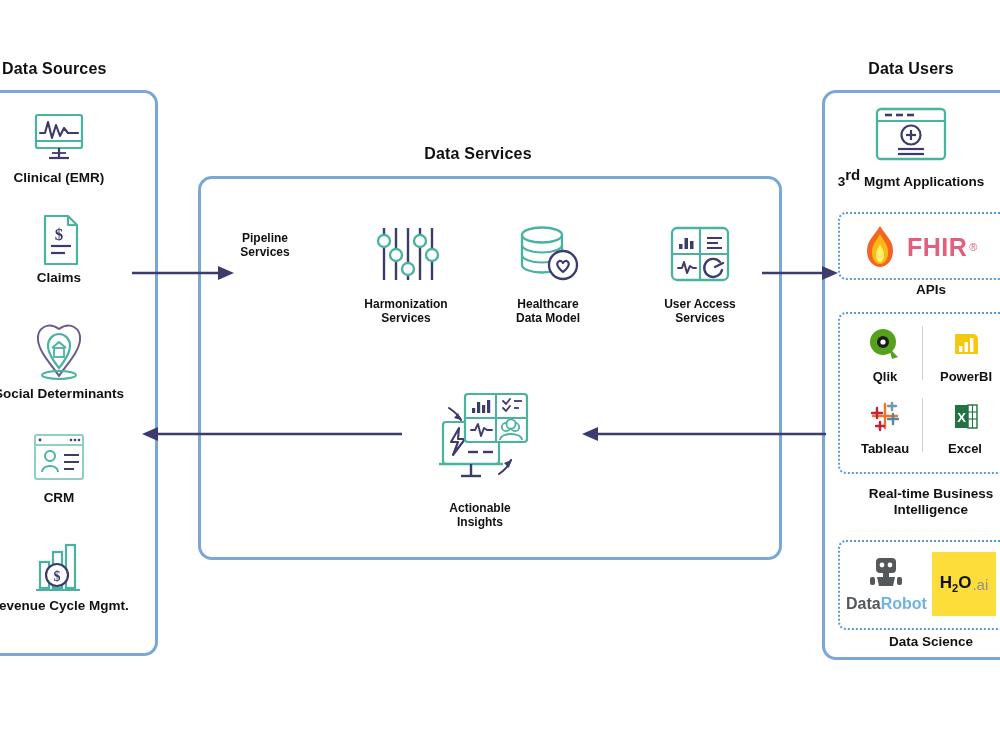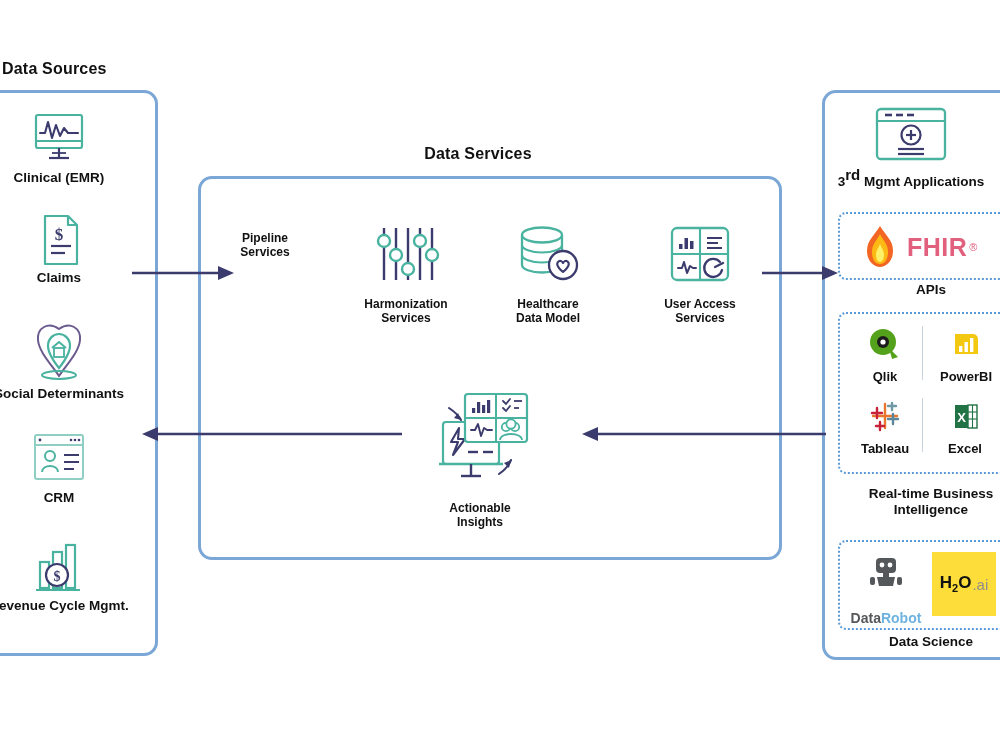--- a/index.html
+++ b/index.html
@@ -270,20 +270,23 @@
         <path d="M84 92 C90 88 94 83 96 78" fill="none" stroke="#3b3b6d" stroke-width="2.1" stroke-linecap="round"></path>
         <polygon points="96,78 94,86 89,81" fill="#3b3b6d"></polygon>
       </svg>
     </div>
     <div class="svc-label">
       <div>Actionable</div>
       <div>Insights</div>
     </div>
   </div>
 
+  <div class="panel-title" style="left:822px; top:60px; width:178px; text-align:center;">
+    <span>Data Users</span>
+  </div>
 
   <div class="panel" style="left:822px; top:90px; width:220px; height:570px;"></div>
 
   <div class="item" style="left:822px; top:104px; width:178px;">
     <div class="icon-wrap">
       <svg width="92" height="62" viewBox="0 0 92 62">
         <rect x="12" y="5" width="68" height="50" rx="4" fill="none" stroke="#49b3a0" stroke-width="2.3"></rect>
         <line x1="12" y1="17" x2="80" y2="17" stroke="#49b3a0" stroke-width="2.1"></line>
         <line x1="20" y1="11" x2="27" y2="11" stroke="#3b3b6d" stroke-width="2.6"></line>
         <line x1="31" y1="11" x2="38" y2="11" stroke="#3b3b6d" stroke-width="2.6"></line>
@@ -388,21 +391,21 @@
       <svg width="44" height="40" viewBox="0 0 44 40">
         <rect x="12" y="6" width="20" height="15" rx="4" fill="#55585b"></rect>
         <circle cx="18" cy="13" r="2.4" fill="#ffffff"></circle>
         <circle cx="26" cy="13" r="2.4" fill="#ffffff"></circle>
         <rect x="19" y="21" width="6" height="4" fill="#55585b"></rect>
         <path d="M13 25 H31 L29 34 H15 Z" fill="#55585b"></path>
         <rect x="6" y="25" width="5" height="8" rx="2" fill="#55585b"></rect>
         <rect x="33" y="25" width="5" height="8" rx="2" fill="#55585b"></rect>
       </svg>
     </div>
-    <div style="font-size:14px; font-weight:bold; margin-top:18px;">
+    <div style="font-size:16px; font-weight:bold; margin-top:3px;">
       <span style="color:#55585b;">Data</span><span style="color:#6fb3e0;">Robot</span>
     </div>
   </div>
 
   <div style="position:absolute; left:932px; top:552px; width:70px; height:62px;">
     <div style="width:64px; height:64px; background:#fcdd3a; display:flex; align-items:center; justify-content:center;">
       <span style="font-size:17px; font-weight:bold; color:#111;">H<sub style="font-size:11px;">2</sub>O</span>
         <span style="font-size:15px; color:#8e8e8e; margin-left:1px;">.ai</span>
     </div>
   </div>

